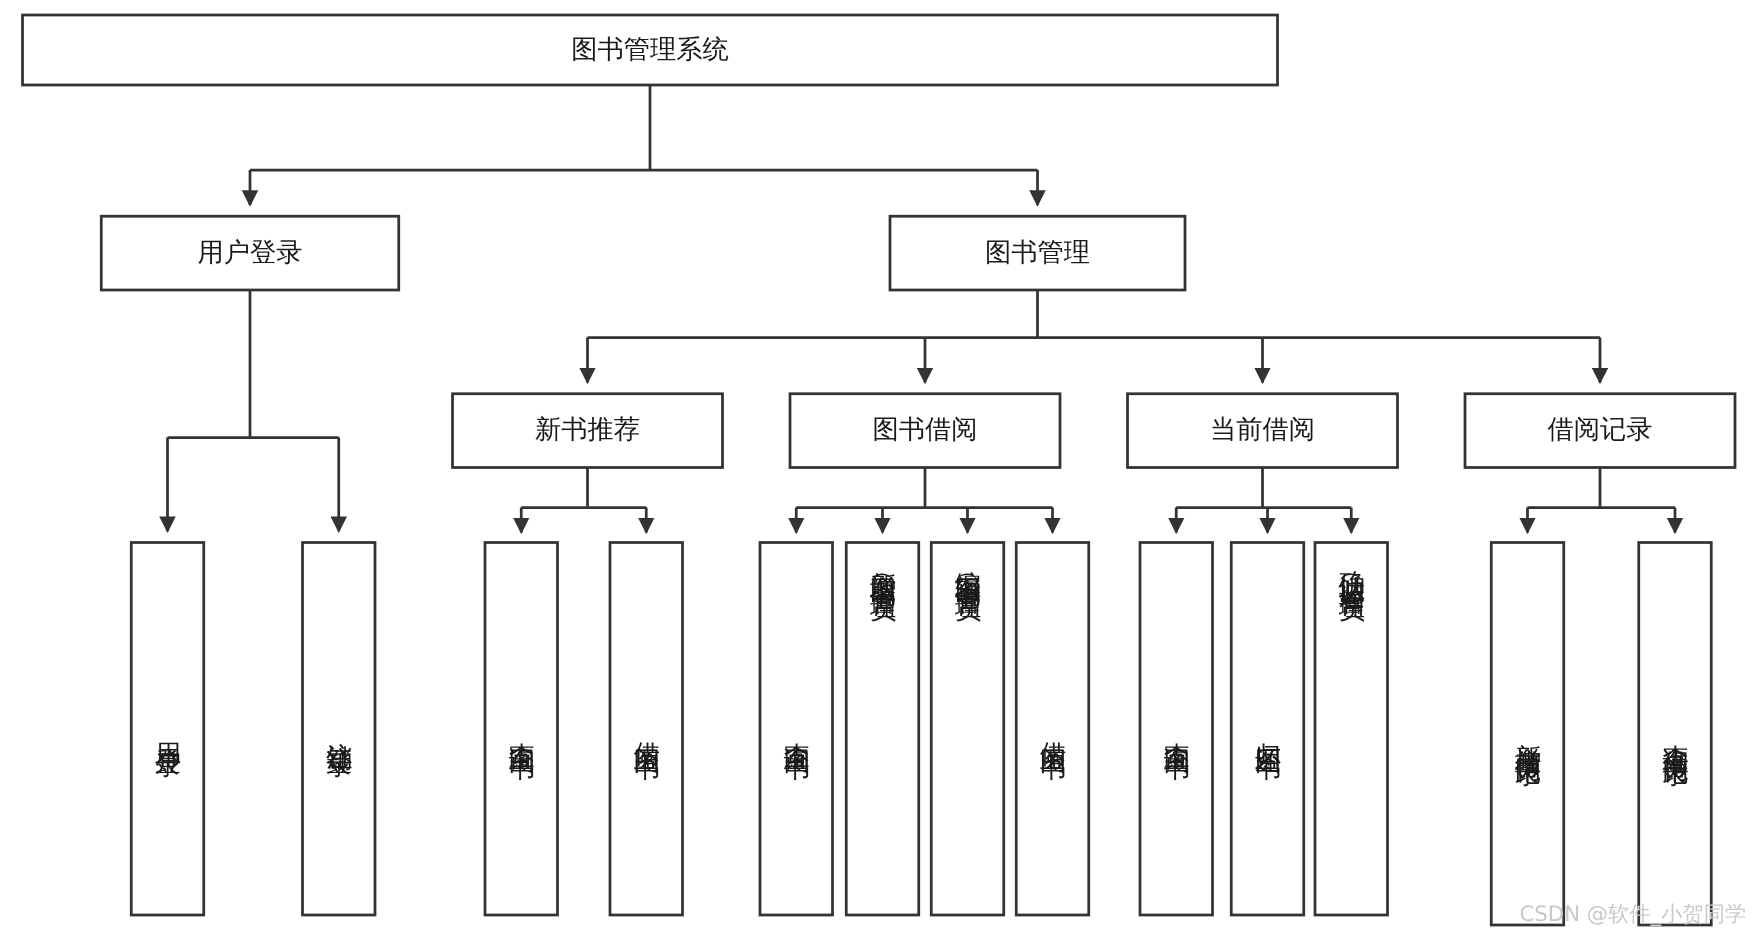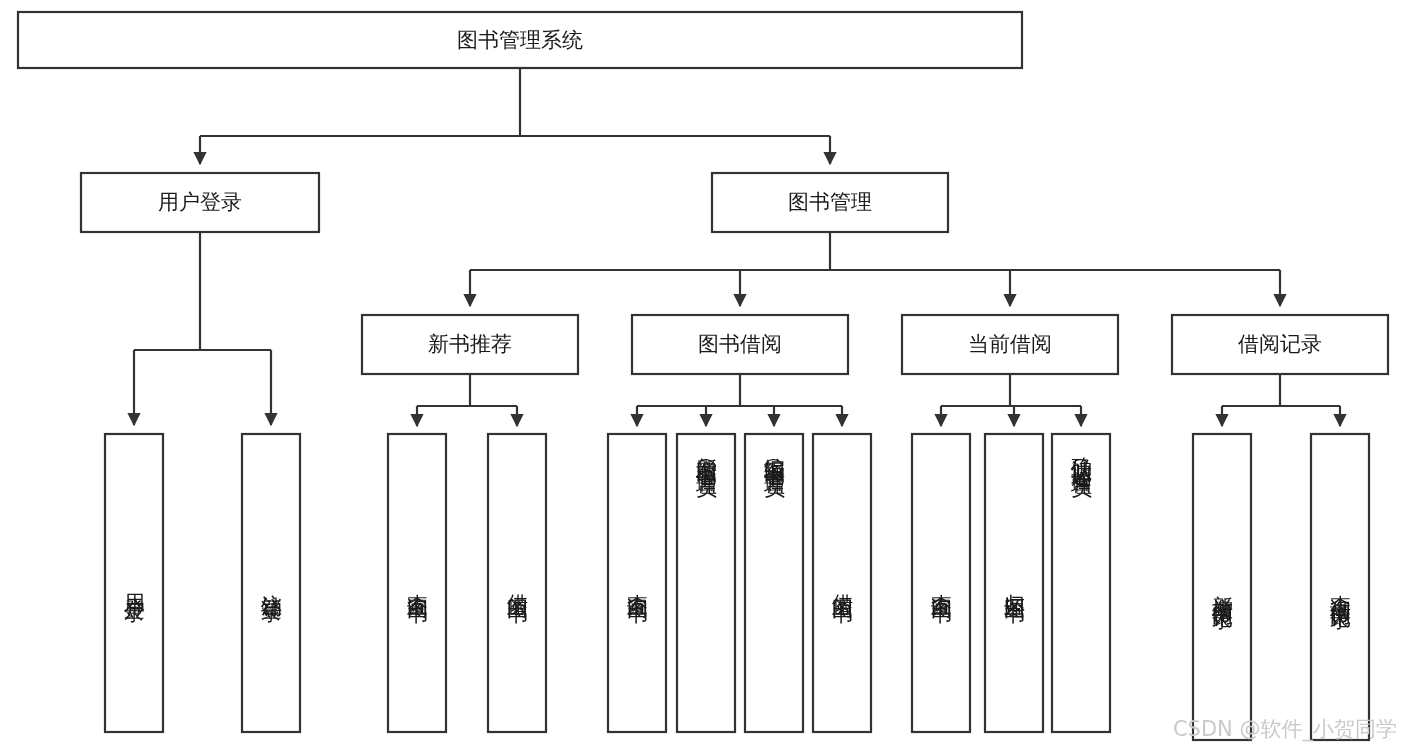--- a/index.html
+++ b/index.html
@@ -48,21 +48,21 @@
   }
   .arrow-head {
     fill: #333333;
     stroke: none;
   }
   .watermark {
     position: absolute;
     right: 8px;
     bottom: 4px;
     font-family: "DejaVu Sans", "Liberation Sans", sans-serif;
-    font-size: 21px;
+    font-size: 17px;
     color: #c9c9c9;
     white-space: nowrap;
     pointer-events: none;
   }
 </style>
 </head>
 <body>
 
 <svg id="canvas" viewBox="0 0 1405 747">
   <defs>

